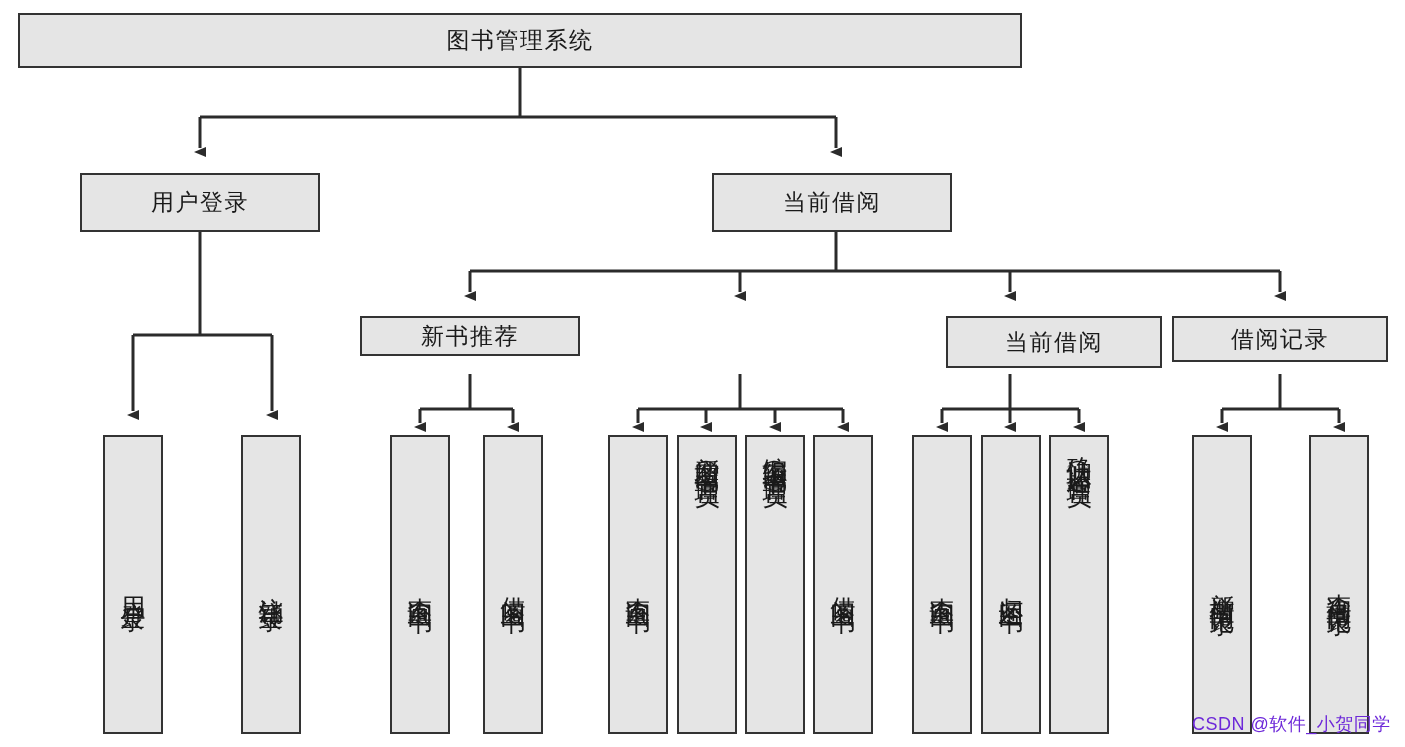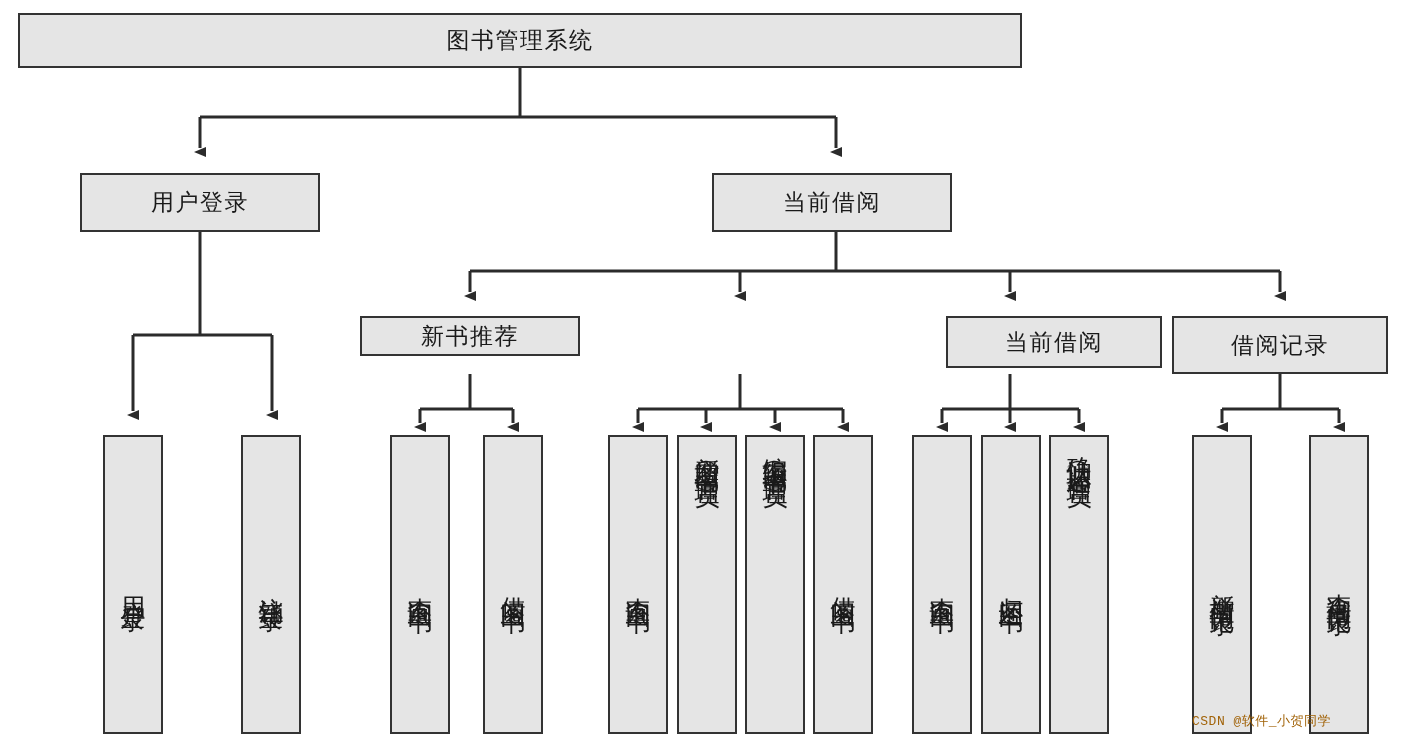--- a/index.html
+++ b/index.html
@@ -50,25 +50,25 @@
     letter-spacing:4px;
     white-space:nowrap;
     margin-top:0;
   }
   .v-node.center-v{align-items:center;}
   .v-node.top-v{align-items:flex-start;}
 
   #watermark{
     position:absolute;
     left:1192px;top:712px;
-    font-size:13px;
-    color:#a16207;
+    font-size:18px;
+    color:#6d28d9;
     letter-spacing:0.5px;
     white-space:nowrap;
-    font-family:Liberation Mono, monospace;
+    font-family:Liberation Sans, sans-serif;
   }
 </style>
 </head>
 <body>
 
 <div id="canvas">
 
   <svg id="svg-layer" viewBox="0 0 1405 747" xmlns="http://www.w3.org/2000/svg">
     <defs>
       <marker id="arrow" markerWidth="10" markerHeight="12" refX="1" refY="6" orient="auto" markerUnits="userSpaceOnUse">
@@ -133,21 +133,21 @@
 
   <div class="node h-node" style="left:360px;top:316px;width:220px;height:40px;">
     <span class="label">新书推荐</span>
   </div>
 
 
   <div class="node h-node" style="left:902px;top:316px;width:216px;height:52px;margin-left:44px;">
     <span class="label">当前借阅</span>
   </div>
 
-  <div class="node h-node" style="left:1172px;top:316px;width:216px;height:58px;">
+  <div class="node h-node" style="left:1172px;top:316px;width:216px;height:46px;">
     <span class="label">借阅记录</span>
   </div>
 
   <div class="node v-node center-v" style="left:103px;top:435px;width:60px;height:299px;">
     <span class="label">用户登录</span>
   </div>
 
   <div class="node v-node center-v" style="left:241px;top:435px;width:60px;height:299px;">
     <span class="label">注销登录</span>
   </div>

